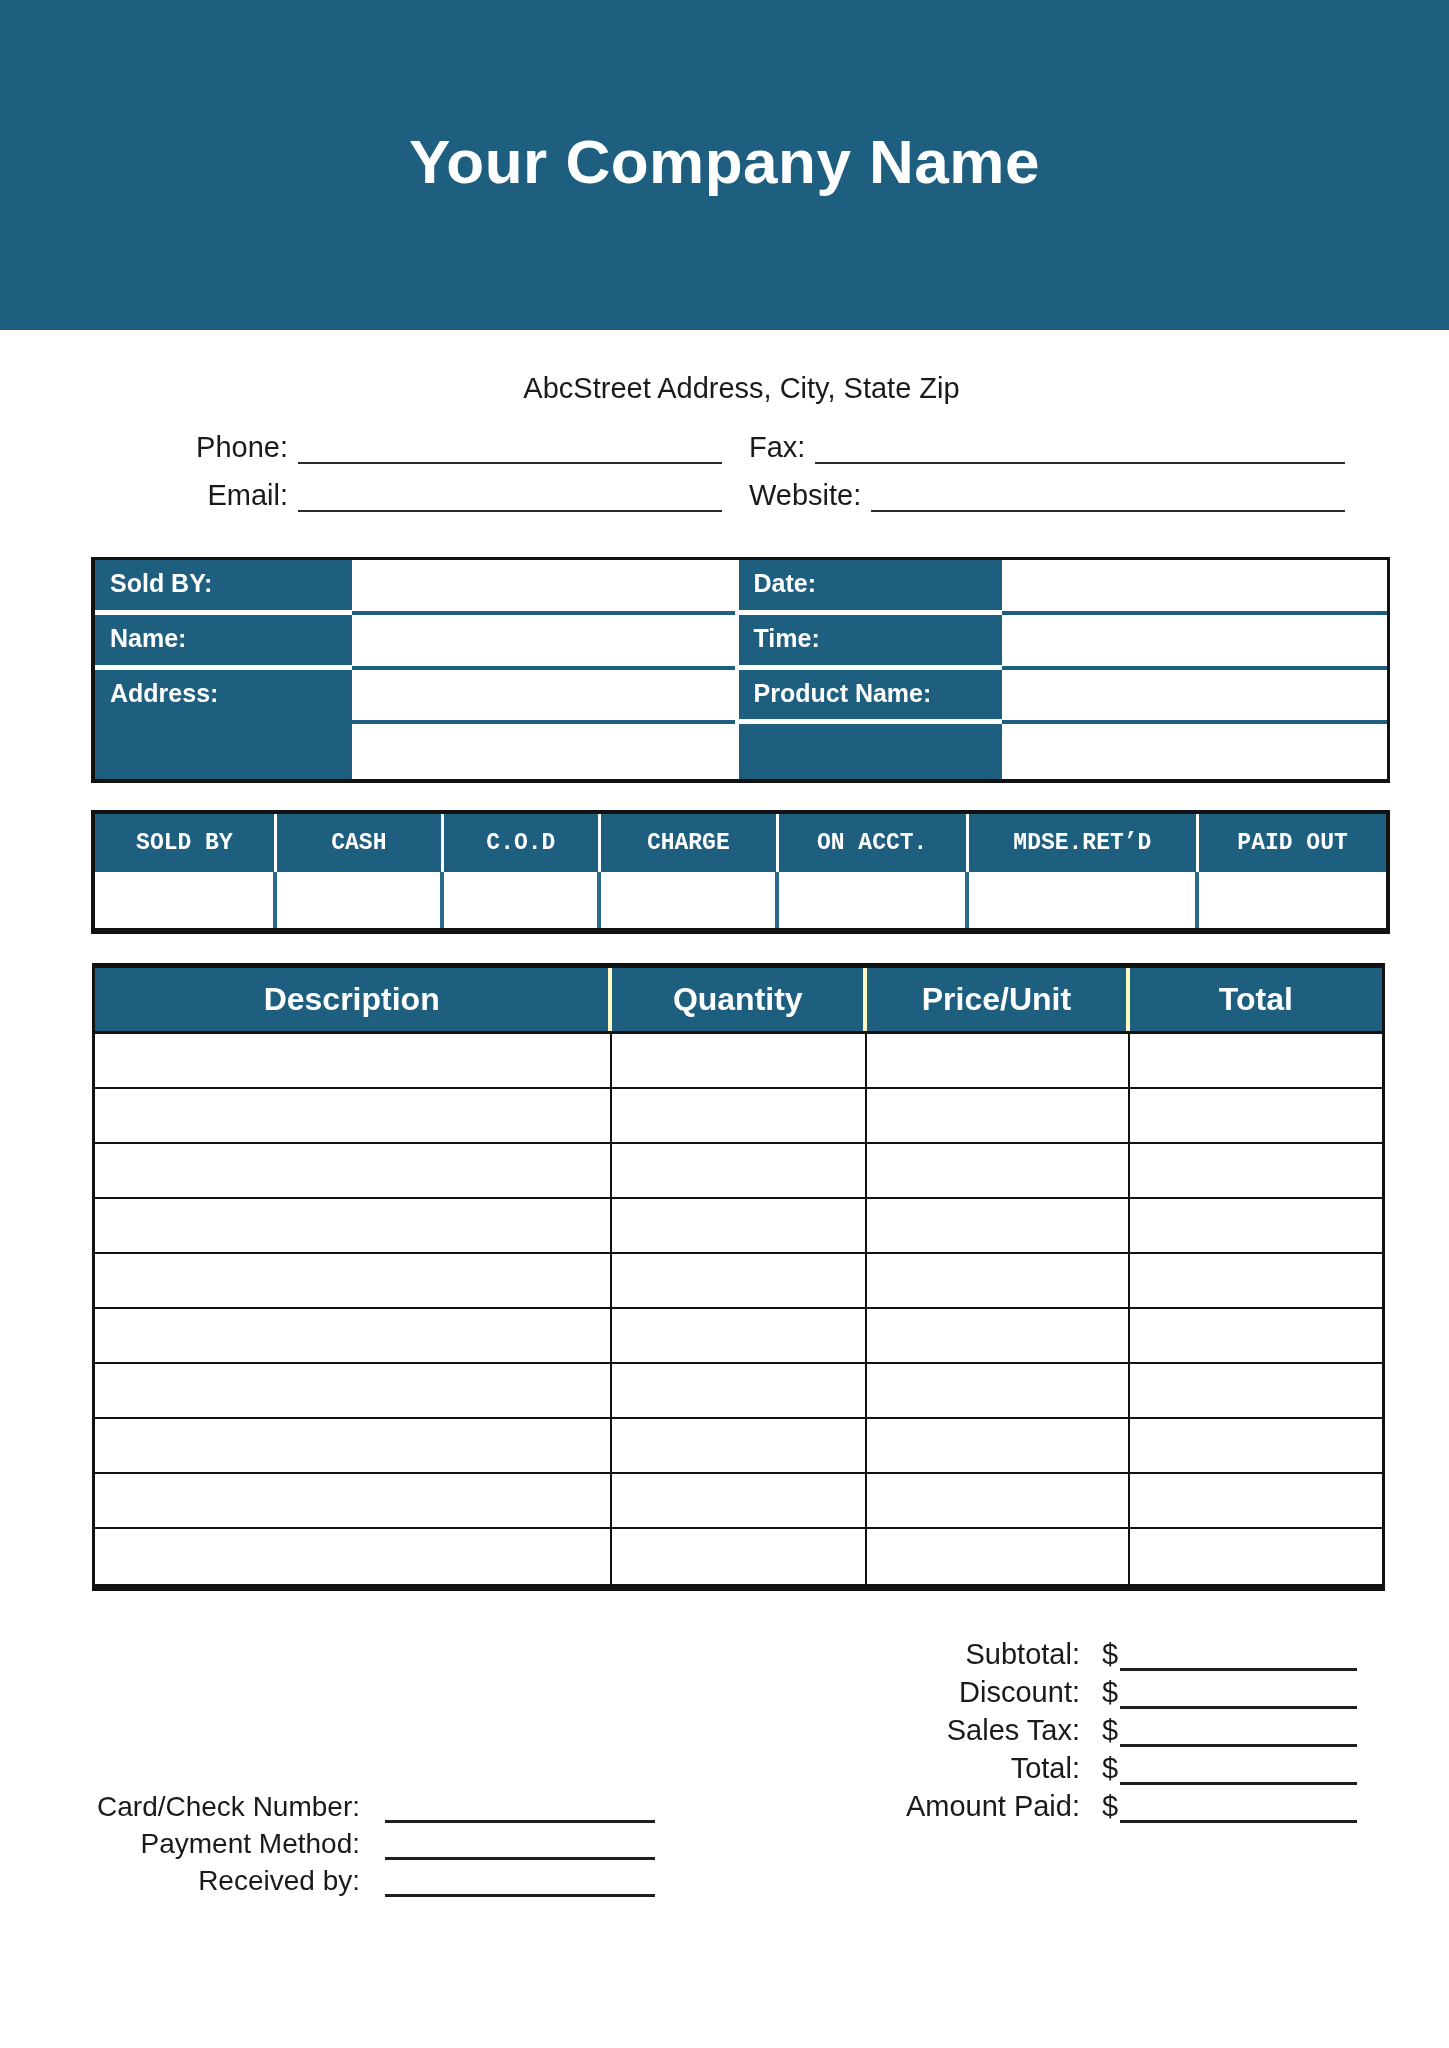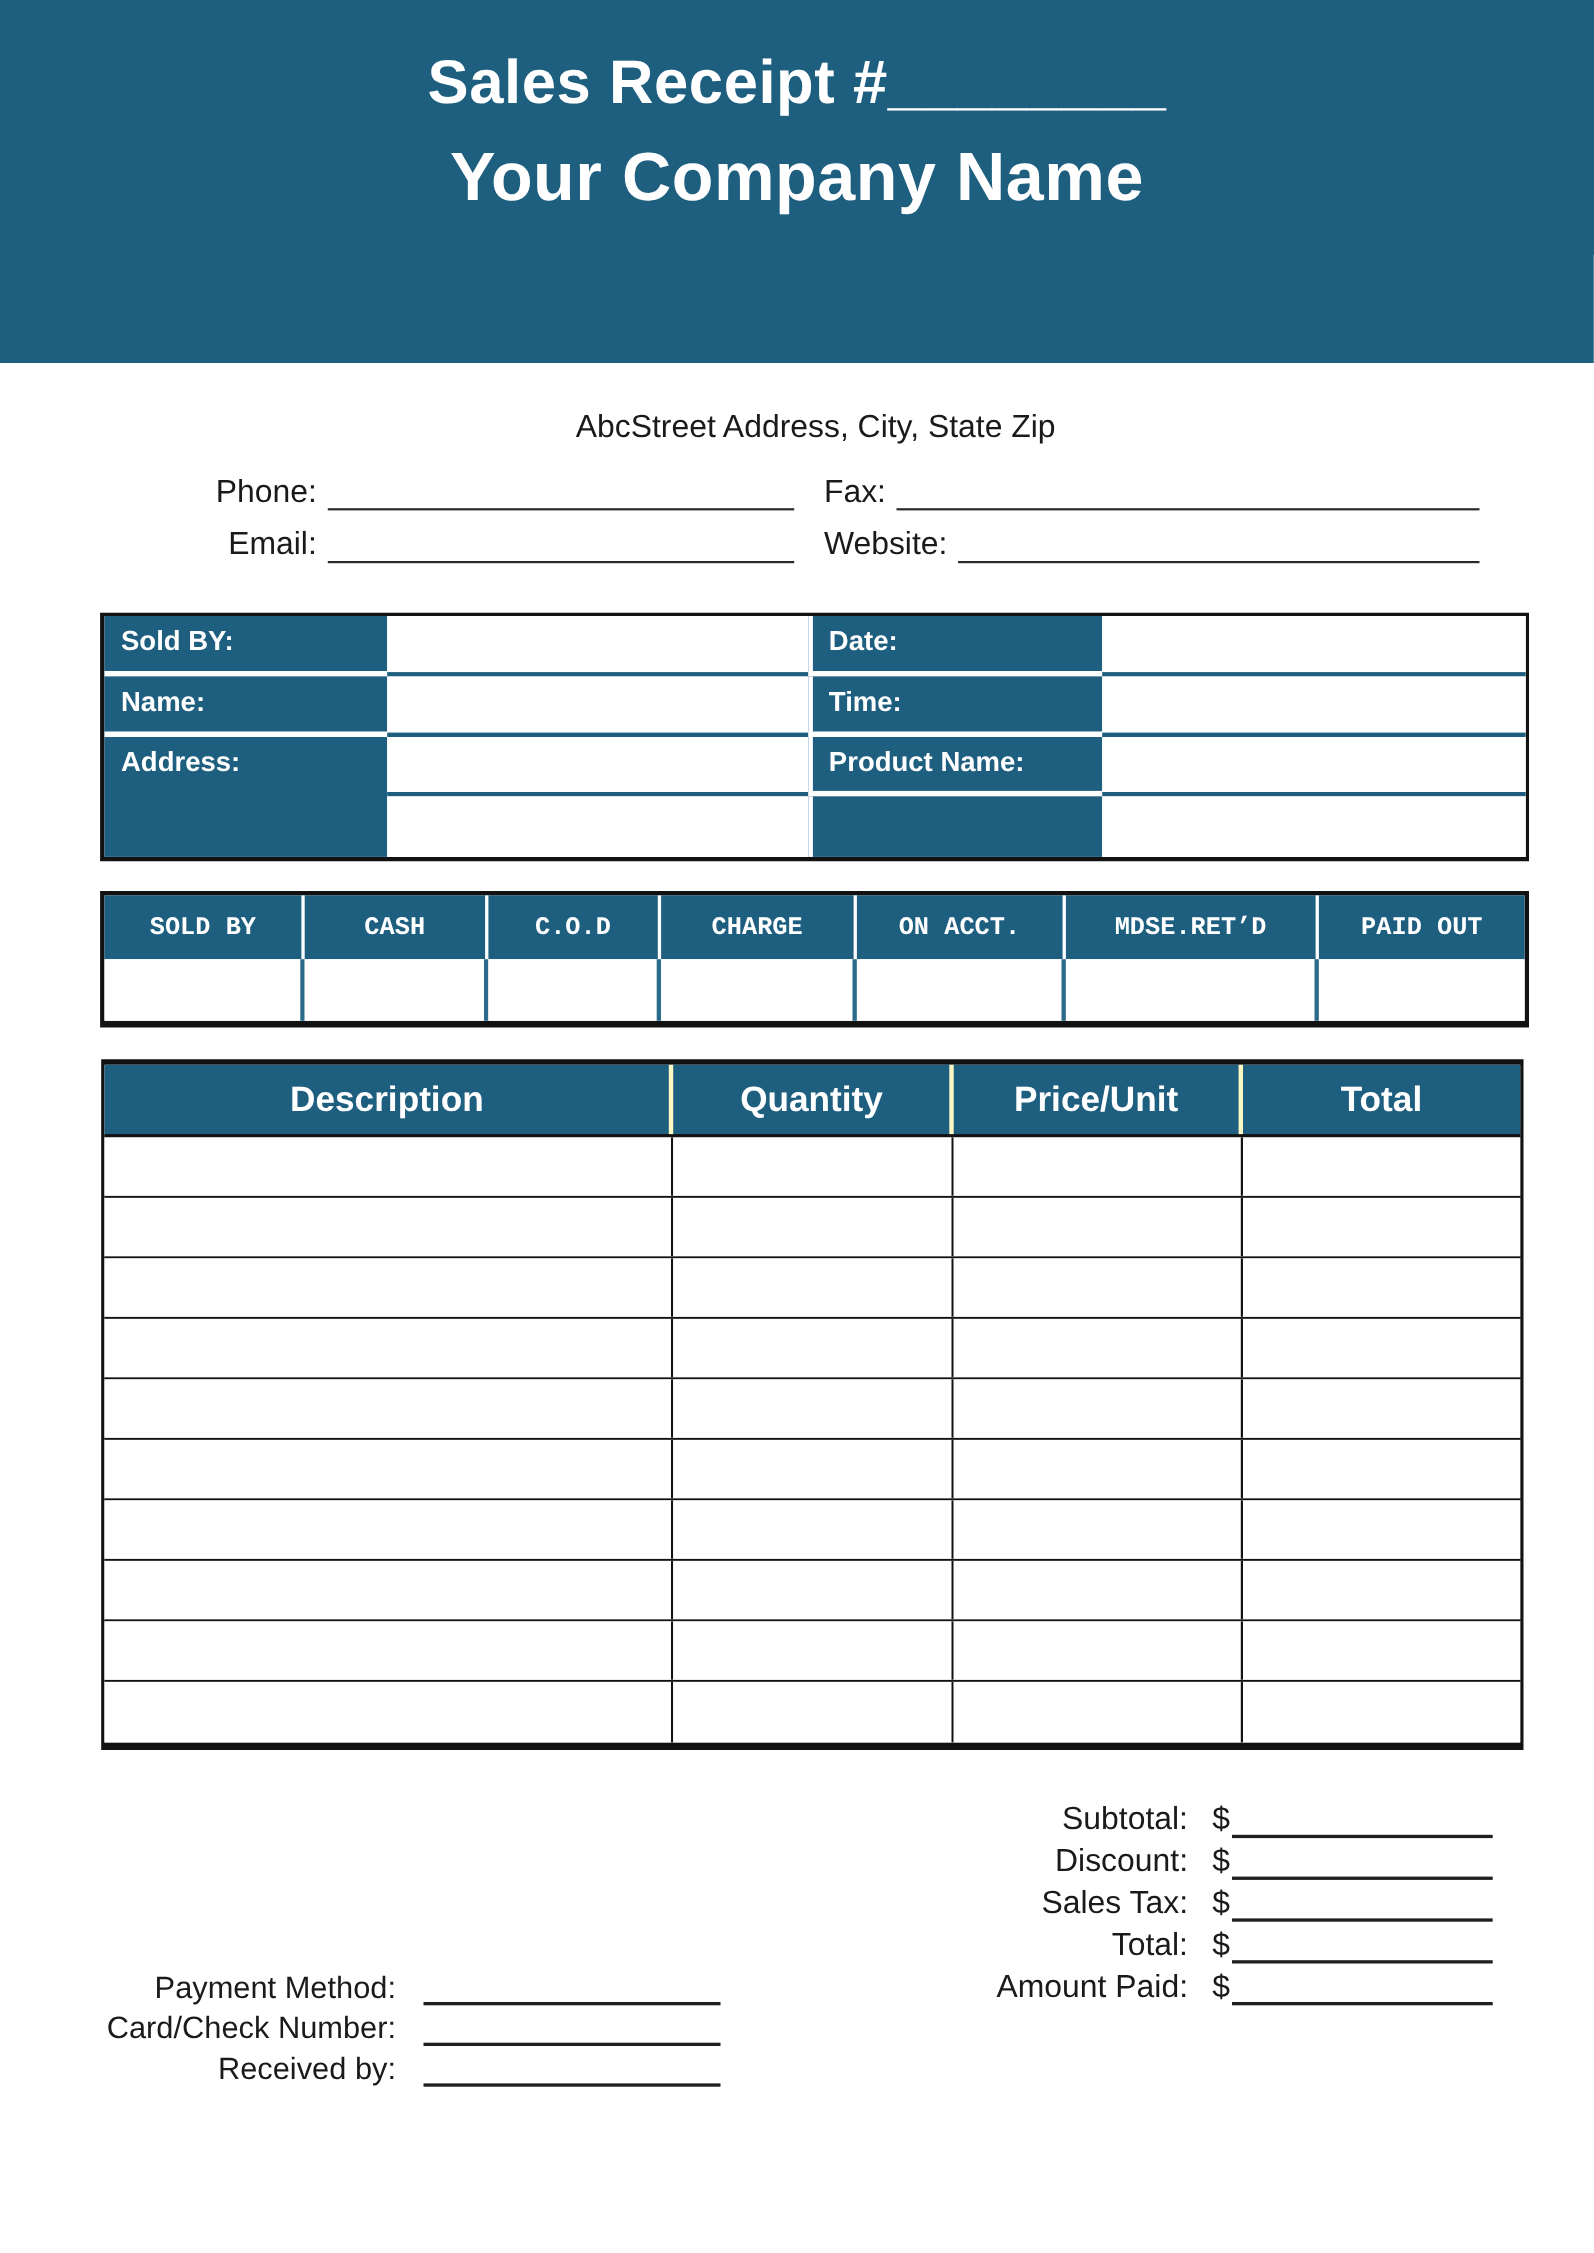--- a/index.html
+++ b/index.html
@@ -77,21 +77,20 @@
   .foot-row { display:flex; align-items:flex-end; height:37px; font-size:28px; }
   .foot-row .flabel { width:300px; text-align:right; white-space:nowrap; }
   .foot-row .fline { width:270px; border-bottom:3px solid #1f1f1f; height:28px; margin-left:25px; }
 </style>
 </head>
 <body>
 
 <div class="page">
 
   <div class="banner">
-    <div class="receipt-no">Sales Receipt #________</div>
     <div class="company">Your Company Name</div>
   </div>
 
   <div class="address-line">AbcStreet Address, City, State Zip</div>
 
   <div class="contact-row cr-left cr-phone">
     <span class="lbl">Phone:</span>
     <span class="line"></span>
   </div>
   <div class="contact-row cr-right cr-fax">
@@ -244,25 +243,25 @@
     </div>
     <div class="total-row">
       <span class="tlabel">Amount Paid:</span>
       <span class="dollar">$</span>
       <span class="tline"></span>
     </div>
   </div>
 
   <div class="footer-fields">
     <div class="foot-row">
+      <span class="flabel">Card/Check Number:</span>
+      <span class="fline"></span>
+    </div>
+    <div class="foot-row">
       <span class="flabel">Payment Method:</span>
-      <span class="fline"></span>
-    </div>
-    <div class="foot-row">
-      <span class="flabel">Card/Check Number:</span>
       <span class="fline"></span>
     </div>
     <div class="foot-row">
       <span class="flabel">Received by:</span>
       <span class="fline"></span>
     </div>
   </div>
 
 </div>
 

